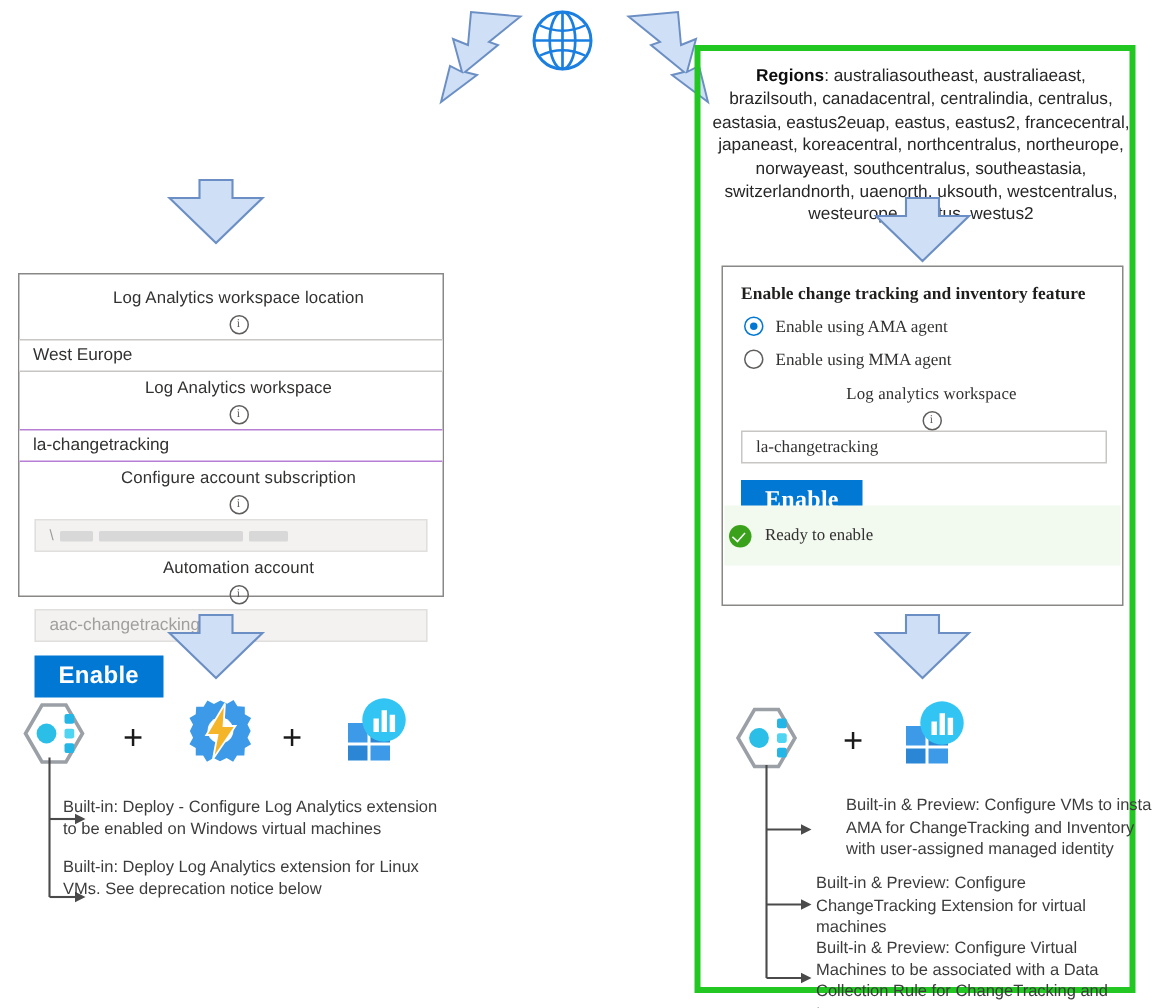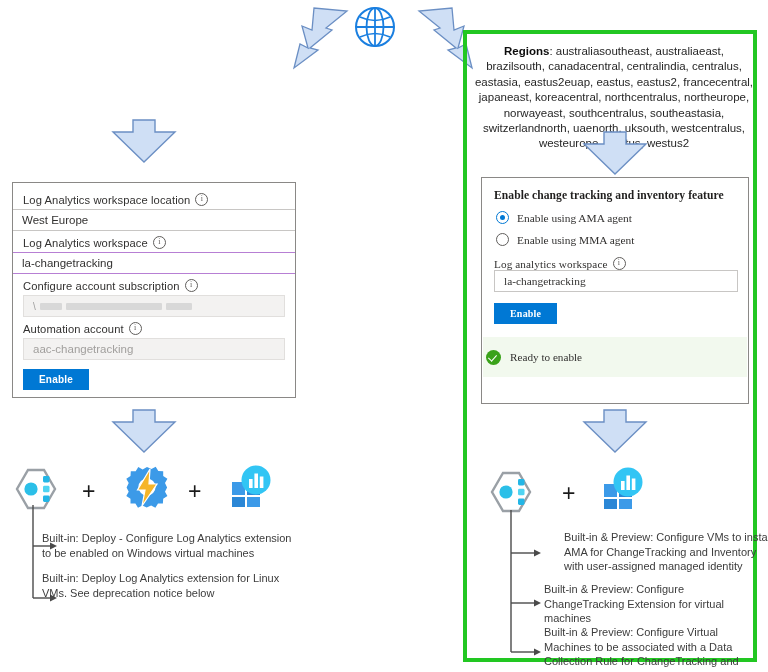--- a/index.html
+++ b/index.html
@@ -55,20 +55,21 @@
   .panel-left{left:12px;top:182px;width:284px;height:216px;}
   .panel-right{left:481px;top:177px;width:268px;height:227px;font-family:Liberation Serif, serif;}
 
   .panel-inner{padding:10px 0 0 0;}
 
   .field-label{
     font-size:11.2px;color:#323130;
     padding:0 0 3px 10px;
     display:flex;align-items:center;gap:5px;
     letter-spacing:0.1px;
+    flex-direction:column;
   }
   .info-icon{
     display:inline-block;width:11px;height:11px;border:1px solid #605e5c;
     border-radius:50%;position:relative;flex:none;
   }
   .info-icon::after{
     content:"i";position:absolute;left:0;right:0;top:-2px;
     font-size:8px;line-height:13px;text-align:center;color:#605e5c;
     font-family:"Liberation Serif", serif;
   }
@@ -82,21 +83,21 @@
   .input.full{width:100%;border-left:none;border-right:none;}
   .input.focused{border:1px solid #b77fd4;border-left:none;border-right:none;}
   .input.disabled{background:#f3f2f1;color:#a19f9d;border-color:#e1dfdd;}
 
   .masked{
     display:flex;align-items:center;gap:4px;height:100%;
   }
   .mask-bar{background:#d8d8d8;height:7px;border-radius:1px;}
 
   .btn-enable{
-    background:#0078d4;color:#ffffff;font-size:10px;font-weight:bold;
+    background:#0078d4;color:#ffffff;font-size:16px;font-weight:bold;
     padding:5px 16px;display:inline-block;margin:9px 0 0 10px;
     letter-spacing:0.2px;
   }
 
   
   .panel-title{
     font-size:11.6px;font-weight:bold;color:#201f1e;
     padding:11px 0 0 12px;letter-spacing:0.05px;
   }
   .radio-row{

